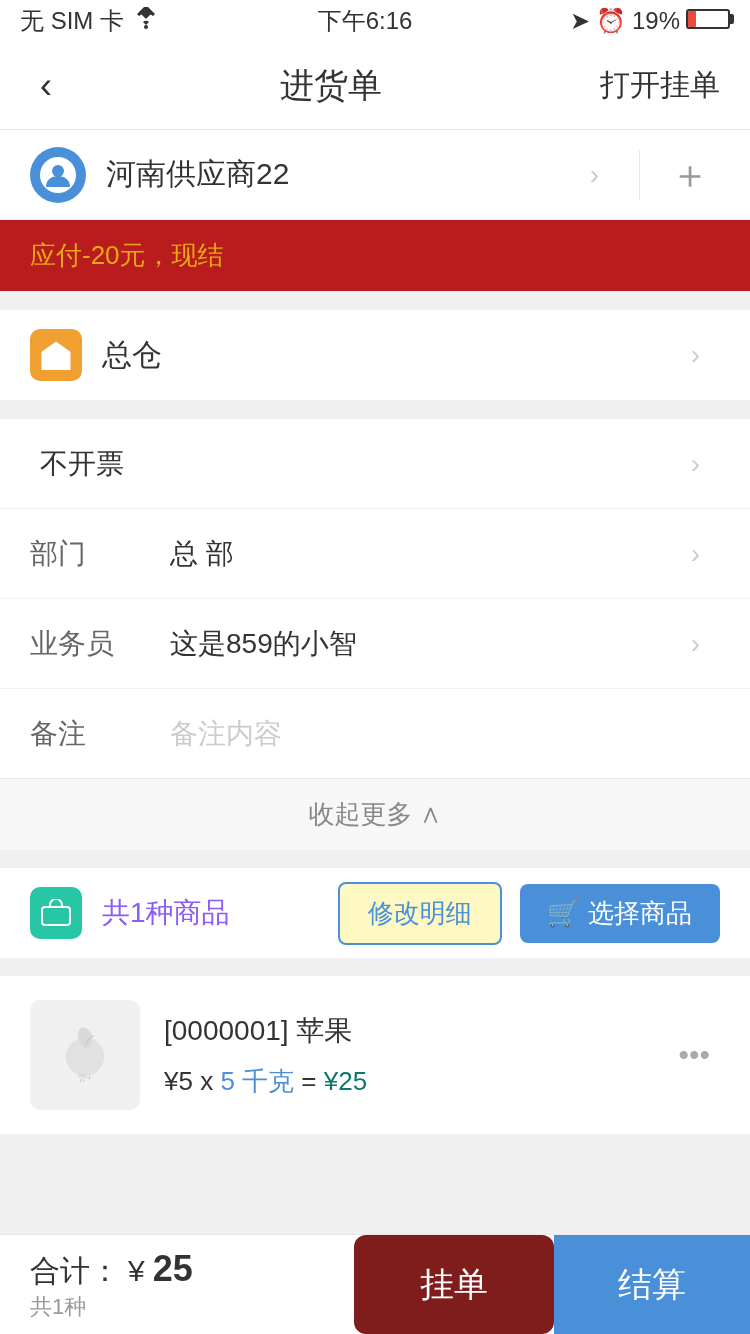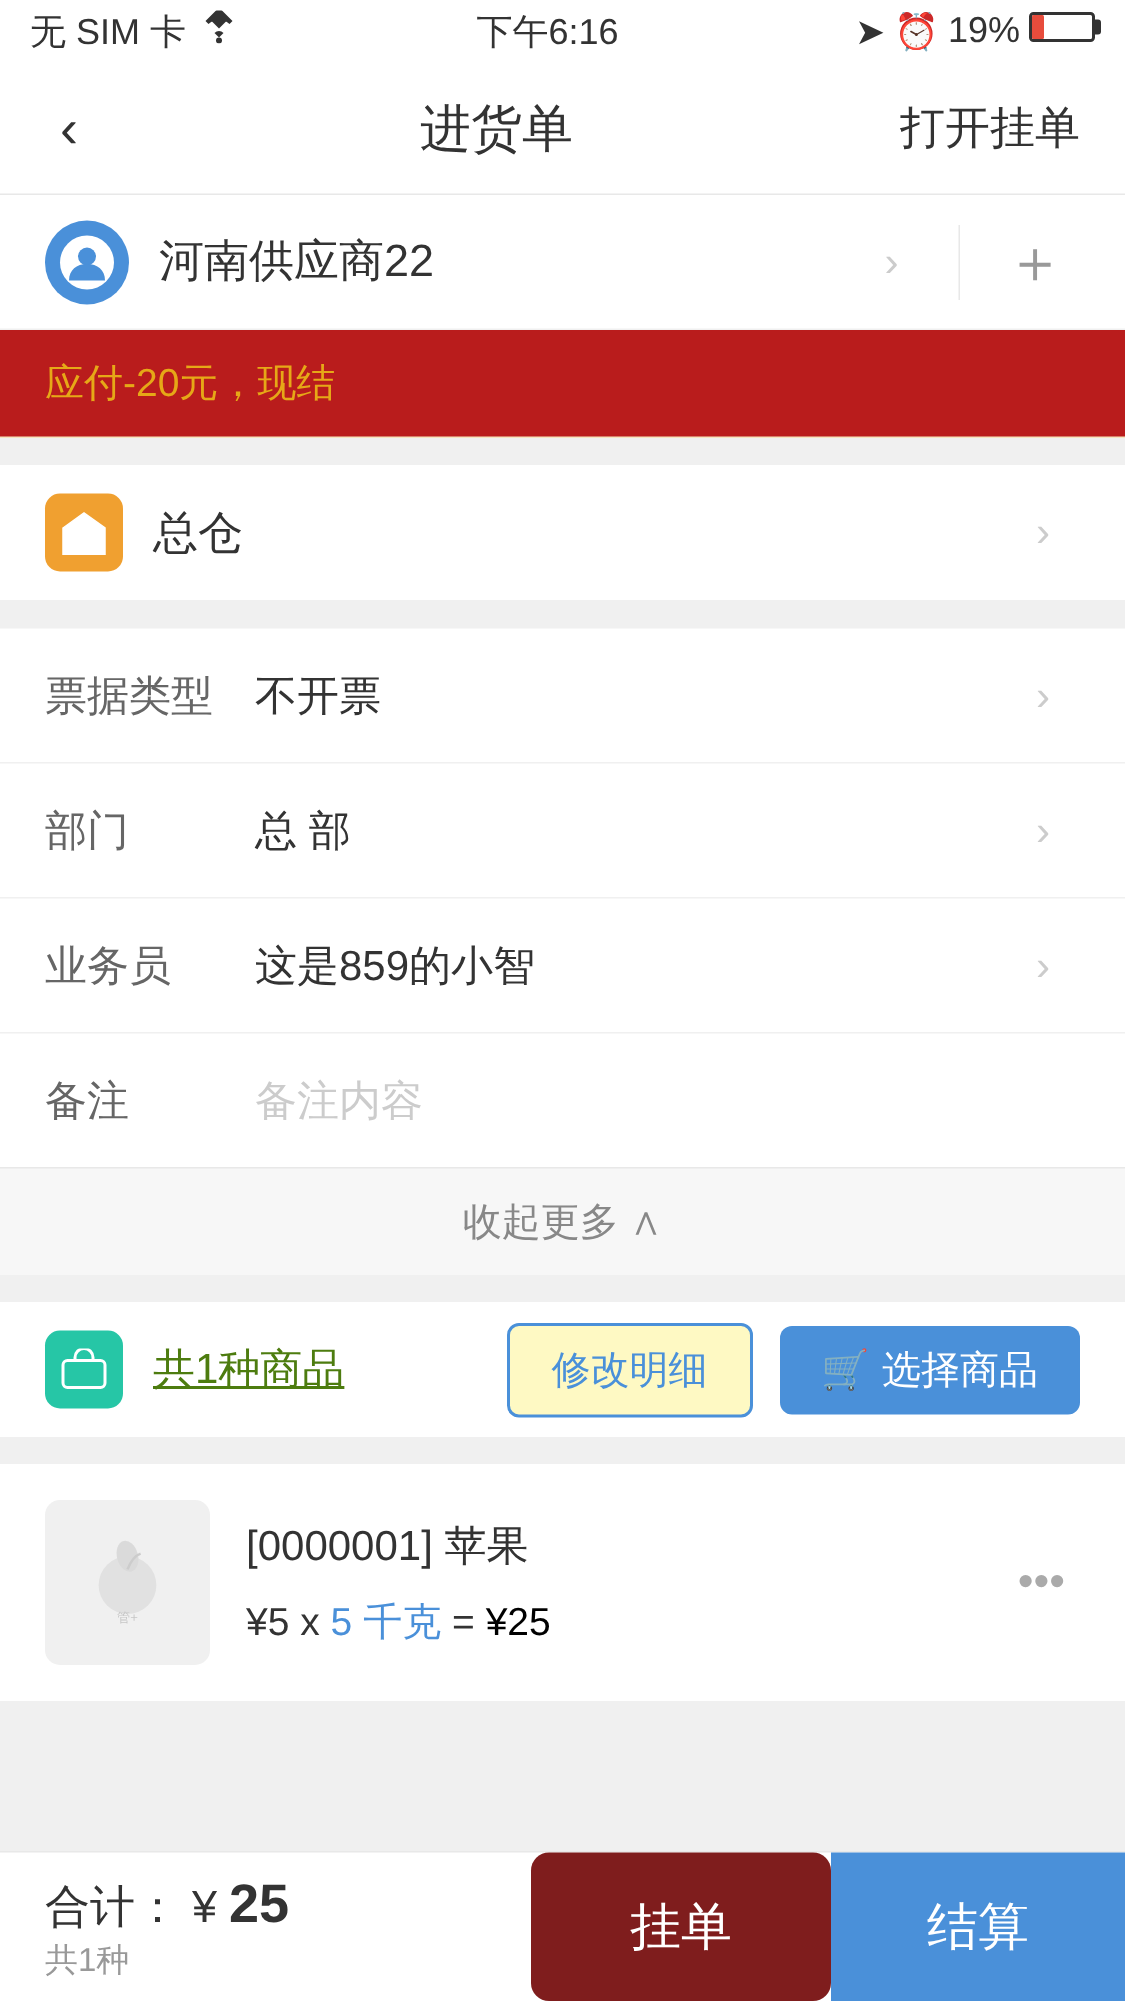--- a/index.html
+++ b/index.html
@@ -231,22 +231,21 @@
       display: flex;
       align-items: center;
       justify-content: center;
       margin-right: 20px;
       font-size: 24px;
       color: #fff;
     }
     .product-count {
       flex: 1;
       font-size: 28px;
-      color: #4d7c0f;
-      text-decoration: underline;
+      color: #8b5cf6;
     }
     .btn-outline {
       border: 2px solid #4a90d9;
       border-radius: 8px;
       padding: 12px 28px;
       font-size: 26px;
       color: #4a90d9;
       background: #fef9c3;
       cursor: pointer;
       margin-right: 18px;
@@ -296,21 +295,21 @@
       margin-bottom: 14px;
     }
     .product-price {
       font-size: 26px;
       color: #333;
     }
     .product-price .highlight {
       color: #4a90d9;
     }
     .product-price .total {
-      color: #000000;
+      color: #0f766e;
       margin-top: 40px;
     }
     .more-btn {
       color: #aaa;
       font-size: 30px;
       cursor: pointer;
       padding: 10px;
     }
 
     
@@ -430,21 +429,20 @@
             <rect x="10" y="18" width="12" height="12" fill="#fff" rx="1"></rect>
           </svg>
       </div>
       <span class="warehouse-name">总仓</span>
       <span class="chevron-right">›</span>
     </div>
   </div>
 
   <div class="section">
     <div class="form-row">
-      <span class="form-label">票据类型</span>
       <span class="form-value">不开票</span>
       <span class="chevron-right">›</span>
     </div>
     <div class="form-row">
       <span class="form-label">部门</span>
       <span class="form-value">总 部</span>
       <span class="chevron-right">›</span>
     </div>
     <div class="form-row">
       <span class="form-label">业务员</span>

